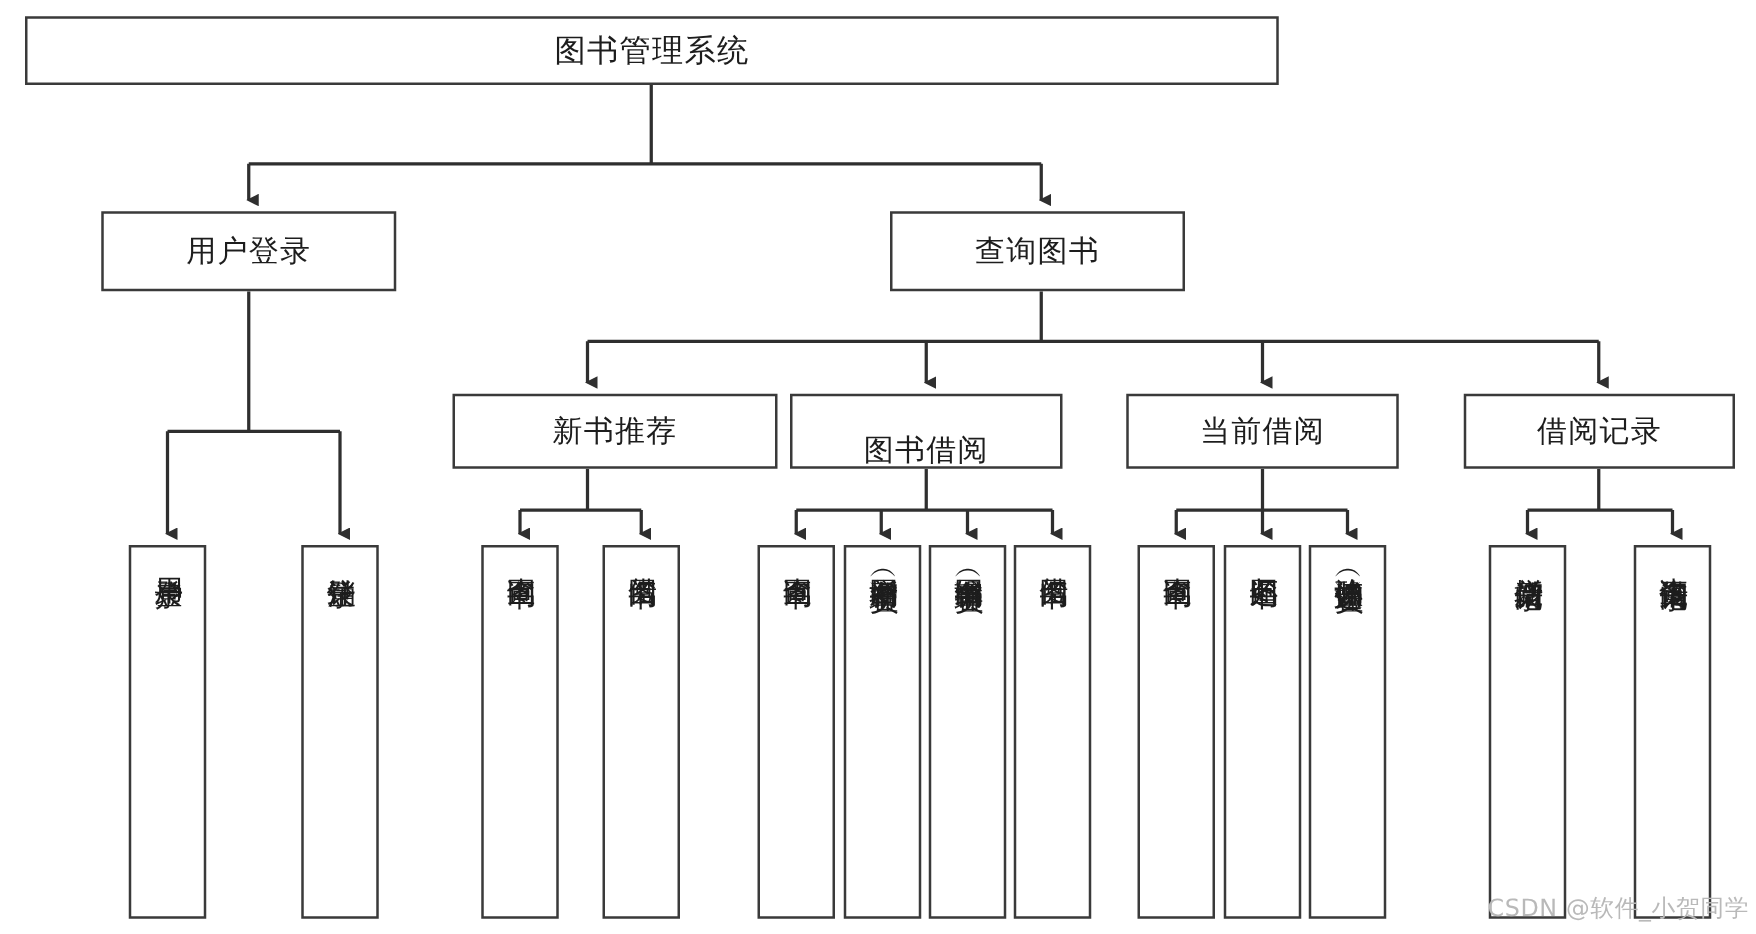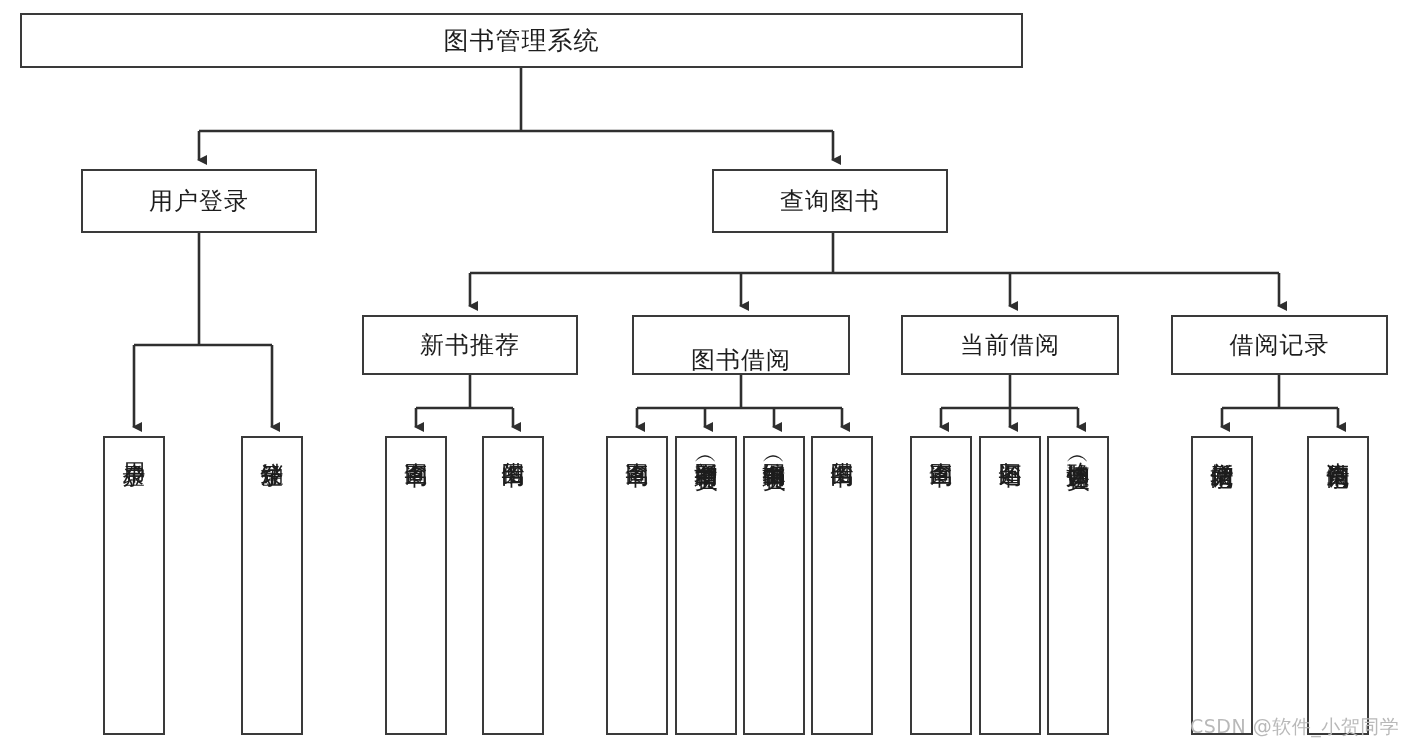--- a/index.html
+++ b/index.html
@@ -126,21 +126,21 @@
     <span>图书管理系统</span>
   </div>
 
   <div class="node horiz" style="left:81px; top:169px; width:236px; height:64px;">
     <span>用户登录</span>
   </div>
   <div class="node horiz" style="left:712px; top:169px; width:236px; height:64px;">
     <span>查询图书</span>
   </div>
 
-  <div class="node horiz" style="left:362px; top:315px; width:216px; height:60px;">
+  <div class="node horiz" style="left:362px; top:315px; width:260px; height:60px;">
     <span>新书推荐</span>
   </div>
   <div class="node horiz" style="left:632px; top:315px; width:218px; height:60px;align-items:flex-end;">
     <span>图书借阅</span>
   </div>
   <div class="node horiz" style="left:1171px; top:315px; width:217px; height:60px;">
     <span>借阅记录</span>
   </div>
   <div class="node horiz" style="left:901px; top:315px; width:218px; height:60px;">
     <span>当前借阅</span>

